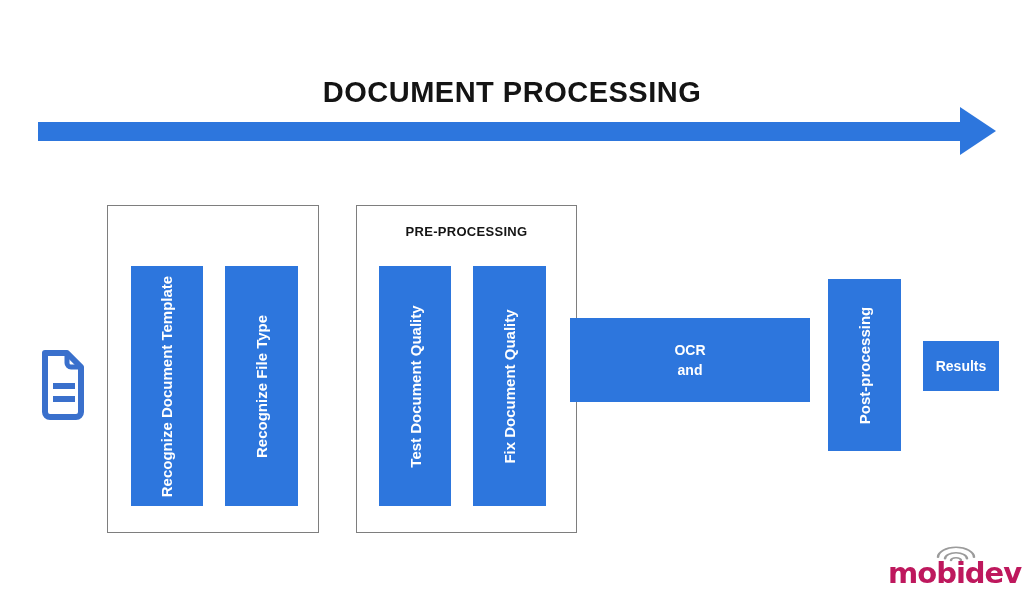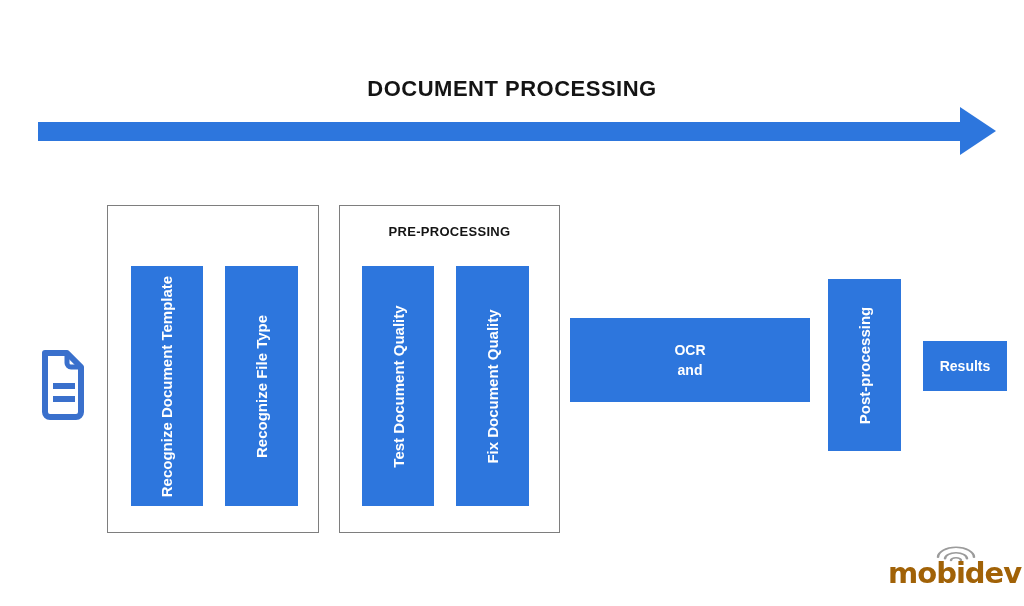--- a/index.html
+++ b/index.html
@@ -9,21 +9,21 @@
     background:#ffffff;
     font-family:"Liberation Sans", sans-serif;
     overflow:hidden;
   }
   .abs { position:absolute; }
 
   
   .title {
     left:0; right:0; top:76px;
     text-align:center;
-    font-size:22px;
+    font-size:29px;
     font-weight:bold;
     color:#141414;
     letter-spacing:0.5px;
   }
 
   
   .arrow-shaft {
     left:38px; top:122px;
     width:924px; height:19px;
     background:#2d76dd;
@@ -39,21 +39,21 @@
   
   .doc-icon { left:36px; top:349px; width:52px; height:72px; }
 
   
   .group-box {
     border:1px solid #7e7e7e;
     background:#ffffff;
     top:205px; height:328px;
   }
   .group-box.ps { left:107px; width:212px; }
-  .group-box.pp { left:339px; width:221px; }
+  .group-box.pp { left:356px; width:221px; }
   .group-label {
     position:absolute;
     left:0; right:0; top:18px;
     text-align:center;
     font-size:13px;
     font-weight:bold;
     color:#141414;
     letter-spacing:0.3px;
   }
 
@@ -93,38 +93,38 @@
     line-height:1.45;
     text-align:center;
   }
 
   
   .post-bar { left:828px; top:279px; width:73px; height:172px; }
 
   
   .results-box {
     left:923px; top:341px;
-    width:84px; height:50px;
+    width:76px; height:50px;
     background:#2d76dd;
     display:flex;
     align-items:center;
     justify-content:center;
     color:#ffffff;
     font-weight:bold;
     font-size:14px;
   }
 
   
   .logo { left:888px; top:544px; width:132px; height:52px; }
   .logo-text {
     position:absolute;
     left:0; right:0; bottom:6px;
     font-size:29px;
     font-weight:bold;
-    color:#a16207;
+    color:#be185d;
     letter-spacing:-1px;
     font-family:"DejaVu Sans", sans-serif;
   }
   .logo-arcs { position:absolute; left:44px; top:0; width:48px; height:18px; }
 </style>
 </head>
 <body>
 
 <div class="abs title">DOCUMENT PROCESSING</div>
 

